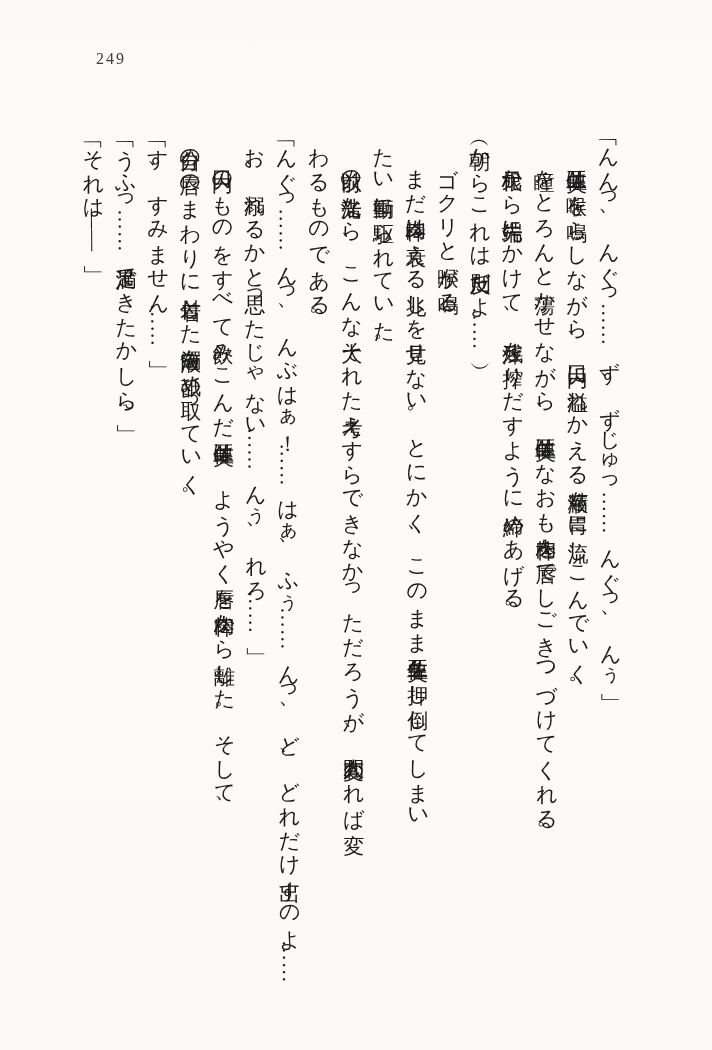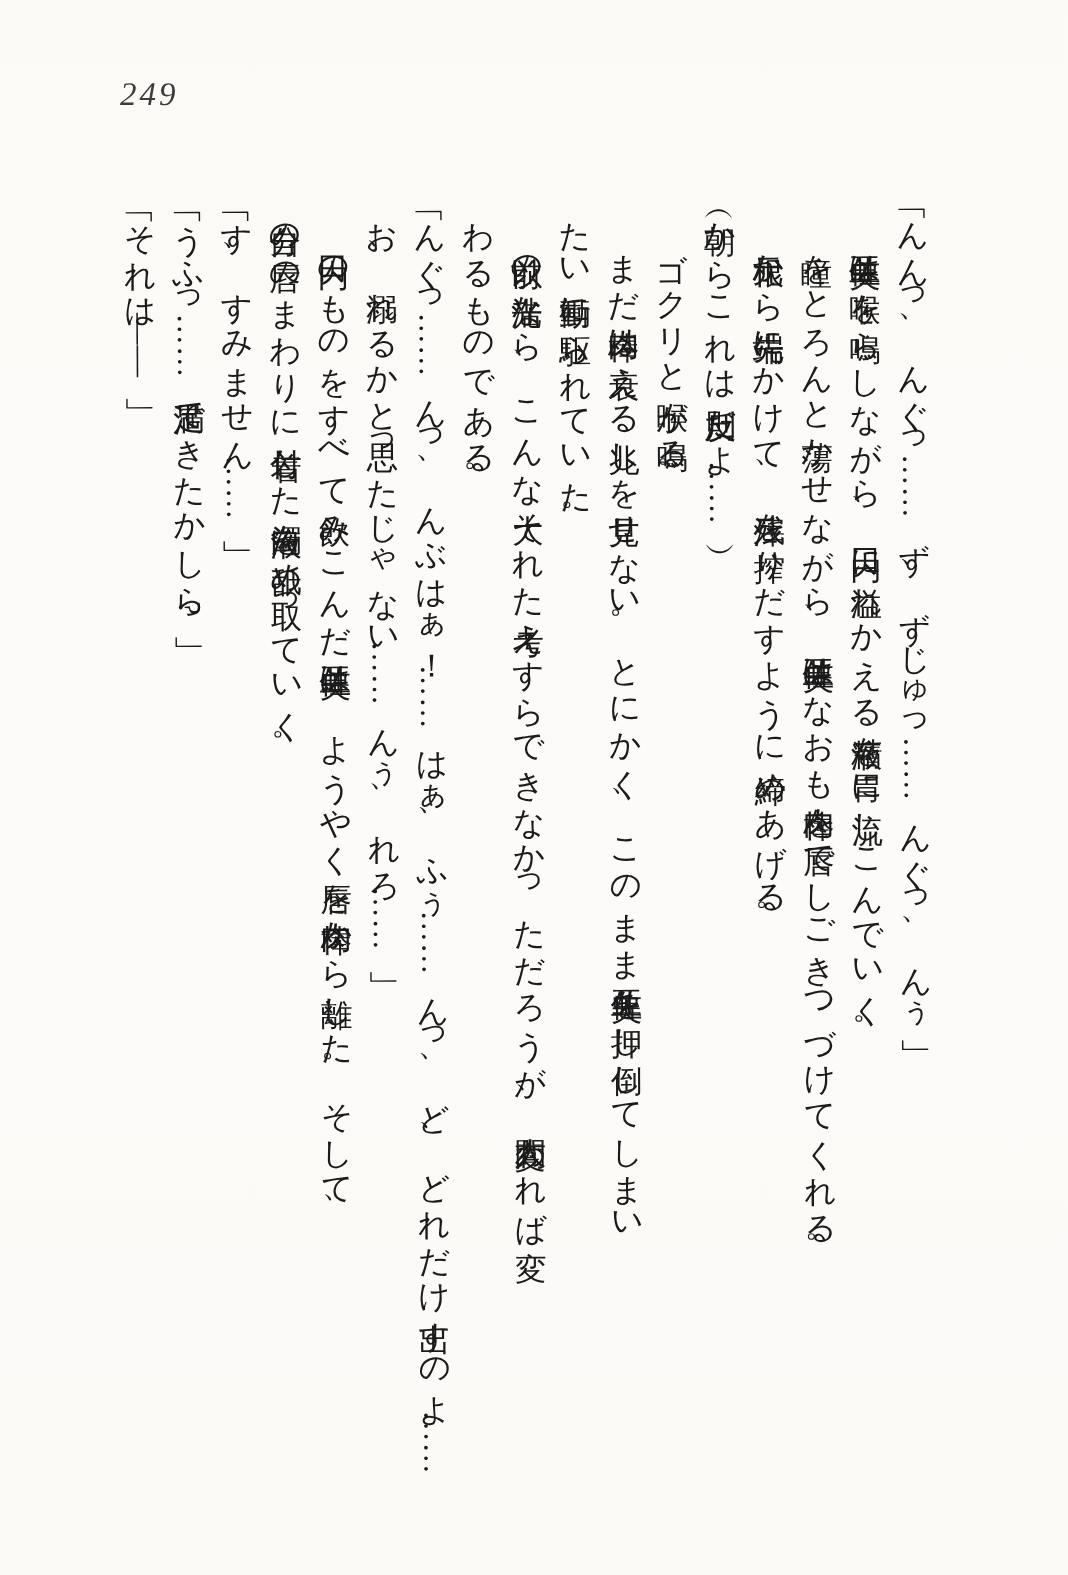--- a/index.html
+++ b/index.html
@@ -15,24 +15,23 @@
   .page {
     position: relative;
     width: 712px;
     height: 1050px;
     background: linear-gradient(180deg, #fbfaf7 0%, #fcfbf9 55%, #faf9f6 100%);
     overflow: hidden;
   }
   .page-number {
     position: absolute;
     top: 50px;
-    left: 80px;
+    left: 96px;
     font-family: "Liberation Serif", "DejaVu Serif", serif;
-    font-style: italic;
-    font-size: 22px;
+    font-size: 16px;
     letter-spacing: 2px;
     color: #3c3c3c;
   }
   .text-block {
     position: absolute;
     top: 132px;
     right: 88px;
     height: 822px;
     writing-mode: vertical-rl;
     text-orientation: mixed;

